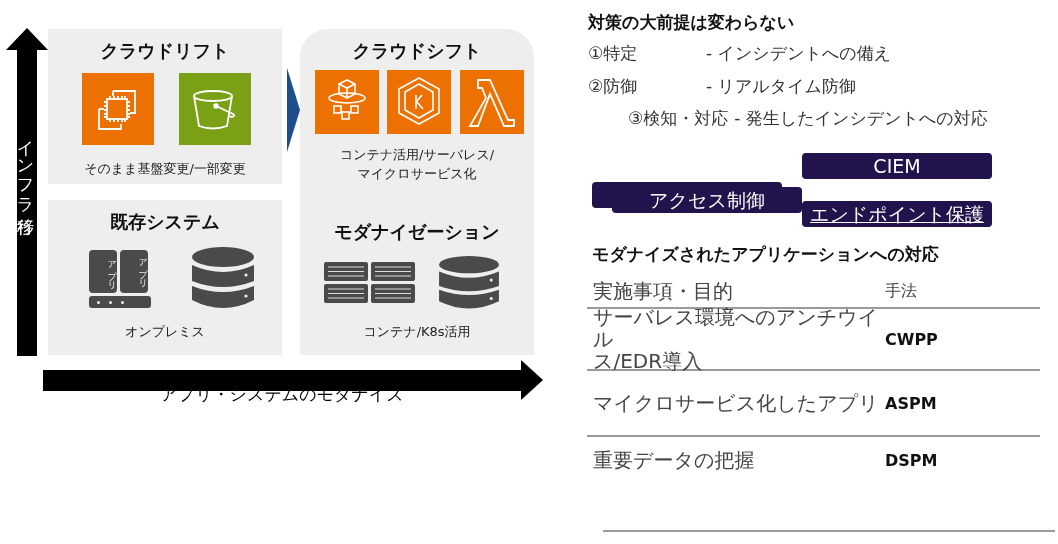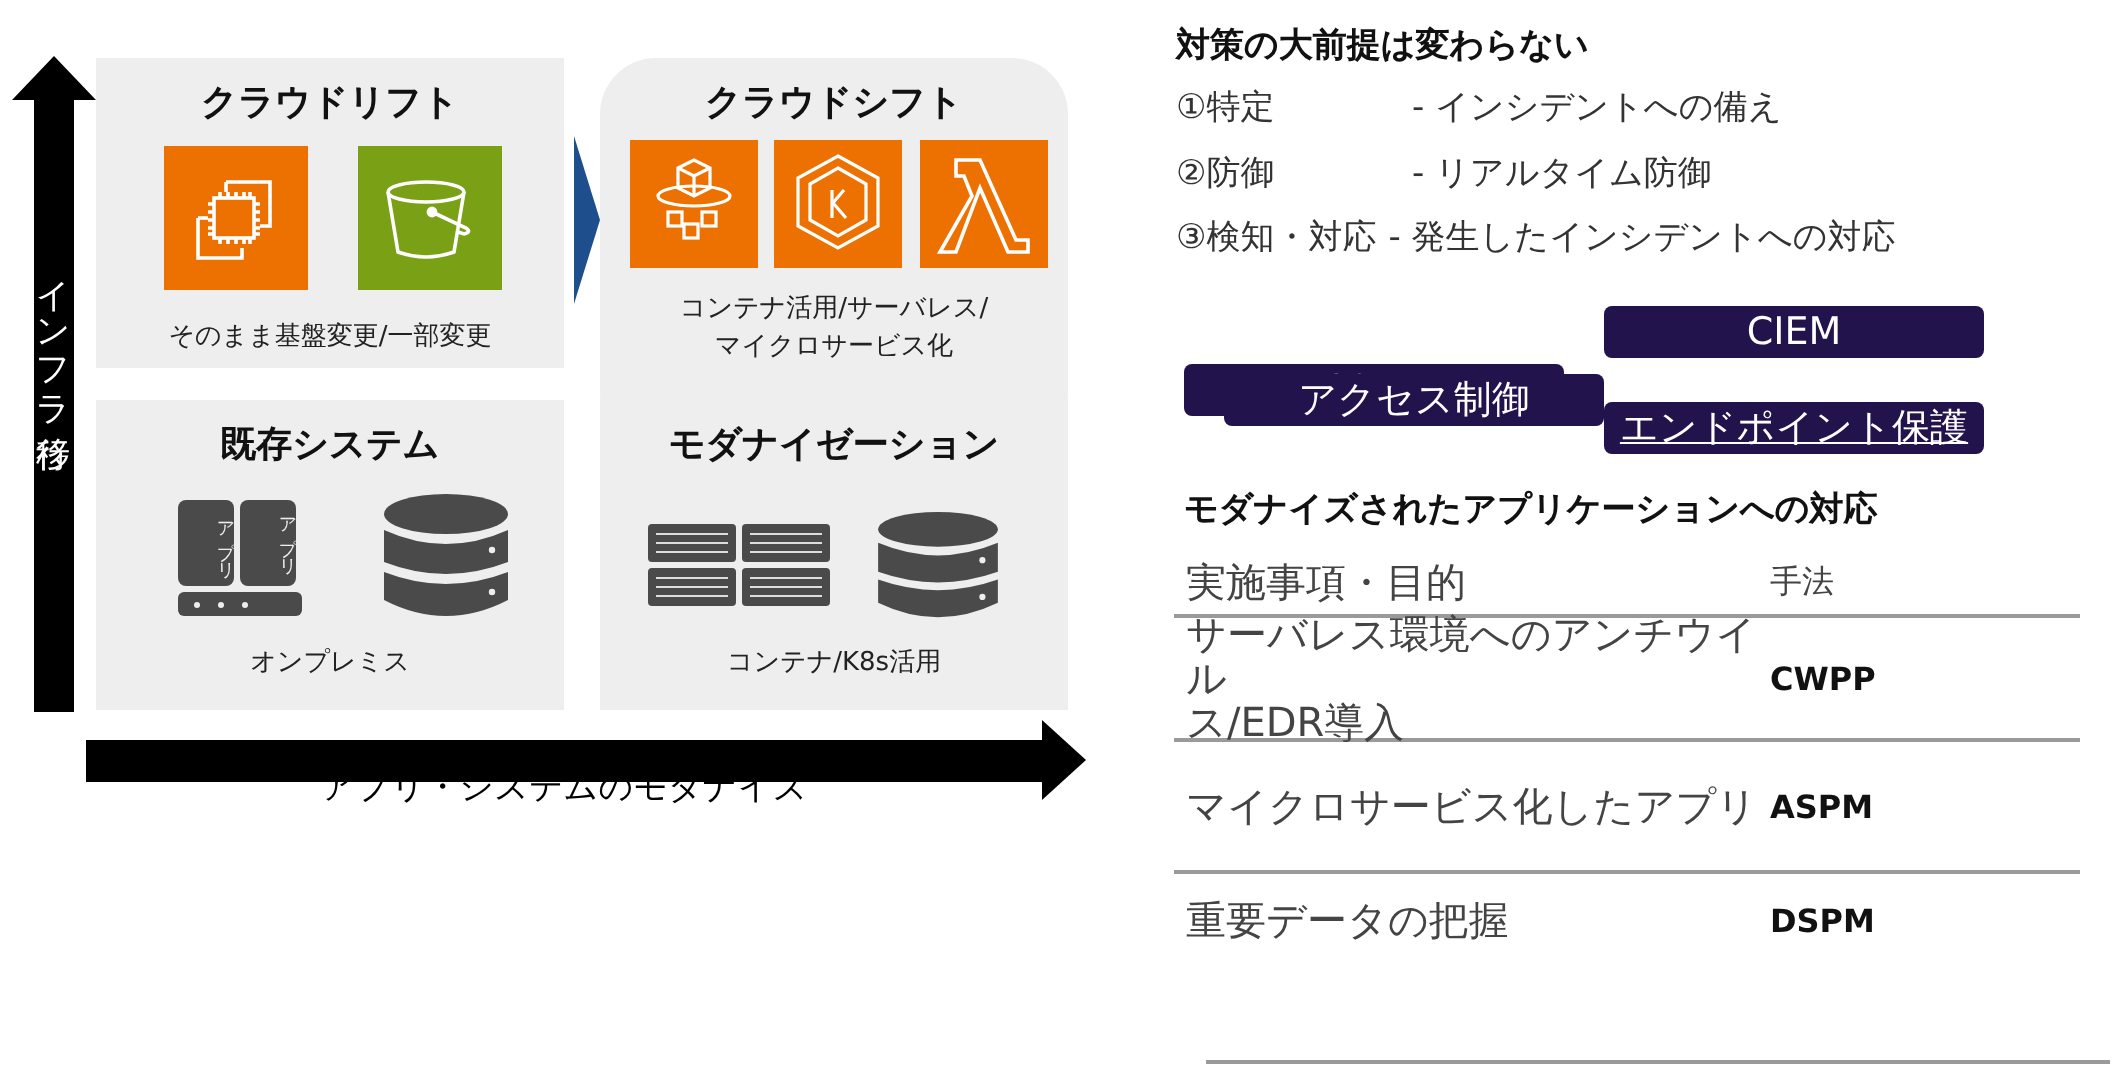--- a/index.html
+++ b/index.html
@@ -37,21 +37,21 @@
     border-top: 20px solid transparent; border-bottom: 20px solid transparent; border-left: 22px solid #000; }
   .h-arrow .label { position: absolute; left: 0; right: 22px; top: 23px; text-align: center; color: #000000; font-size: 17px; line-height: 22px; }
 
   
   .heading { position: absolute; font-weight: bold; font-size: 17px; color: #111; }
   #premise-title { left: 588px; top: 11px; }
   .premise-row { position: absolute; left: 588px; font-size: 17px; color: #333; display: flex; }
   .premise-row .num { width: 118px; white-space: nowrap; }
   #premise-0 { top: 42px; }
   #premise-1 { top: 75px; }
-  #premise-2 { top: 107px; }
+  #premise-2 { top: 107px; margin-left: 40px; }
   #premise-2 .num { width: auto; margin-right: 6px; }
 
   .badge { position: absolute; width: 190px; height: 26px; background: #22134d; color: #fff; border-radius: 4px;
     font-size: 19px; line-height: 26px; text-align: center; }
   #badge-0 { left: 592px; top: 153px; margin-top: 29px; }
   #badge-1 { left: 802px; top: 153px; }
   #badge-2 { left: 592px; top: 187px; margin-left: 20px; }
   #badge-3 { left: 802px; top: 201px; text-decoration: underline; }
 
   #modern-title { left: 592px; top: 243px; }
@@ -151,21 +151,21 @@
       <path d="M1 19 q31 14 62 0 v16 q-31 12 -62 0 z" fill="#4a4a4a"></path>
       <path d="M1 40 q31 12 62 0 v14 q-31 16 -62 0 z" fill="#4a4a4a"></path>
       <circle cx="55" cy="29" r="1.6" fill="#eee"></circle>
         <circle cx="55" cy="50" r="1.6" fill="#eee"></circle>
     </svg>
   </div>
   <div class="caption" style="top:122px">オンプレミス</div>
 </div>
 
 <div class="panel" id="p-modern">
-  <div class="title" style="top:10px">モダナイゼーション</div>
+  <div class="title" style="top:20px">モダナイゼーション</div>
   <div style="position:absolute; left:24px; top:62px; width:92px; height:42px">
     <svg width="92" height="42" viewBox="0 0 92 42">
       <g fill="#4a4a4a">
         <rect x="0" y="0" width="44" height="19" rx="2"></rect>
           <rect x="47" y="0" width="44" height="19" rx="2"></rect>
         <rect x="0" y="22" width="44" height="19" rx="2"></rect>
           <rect x="47" y="22" width="44" height="19" rx="2"></rect>
       </g>
       <g stroke="#ddd" stroke-width="1">
         <path d="M4 5 h36 M4 9.5 h36 M4 14 h36 M51 5 h36 M51 9.5 h36 M51 14 h36"></path>

